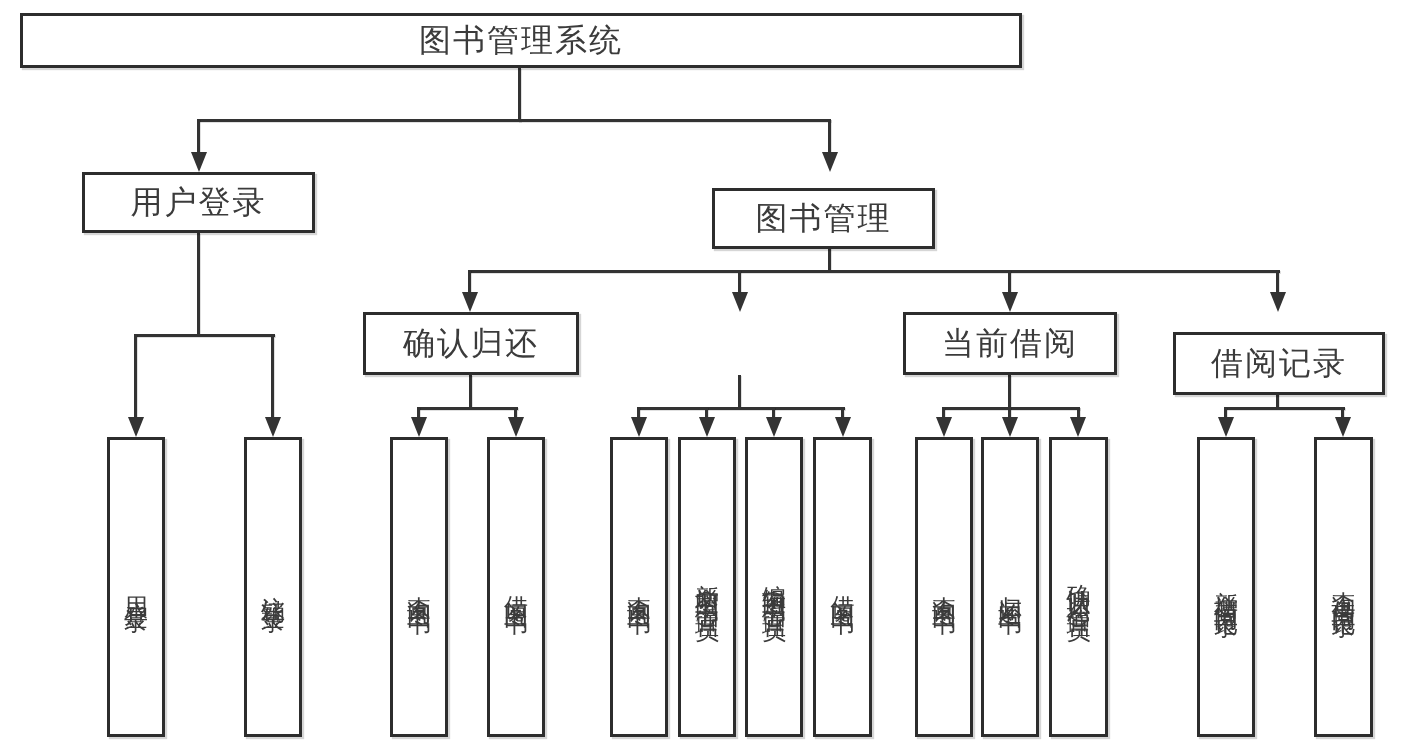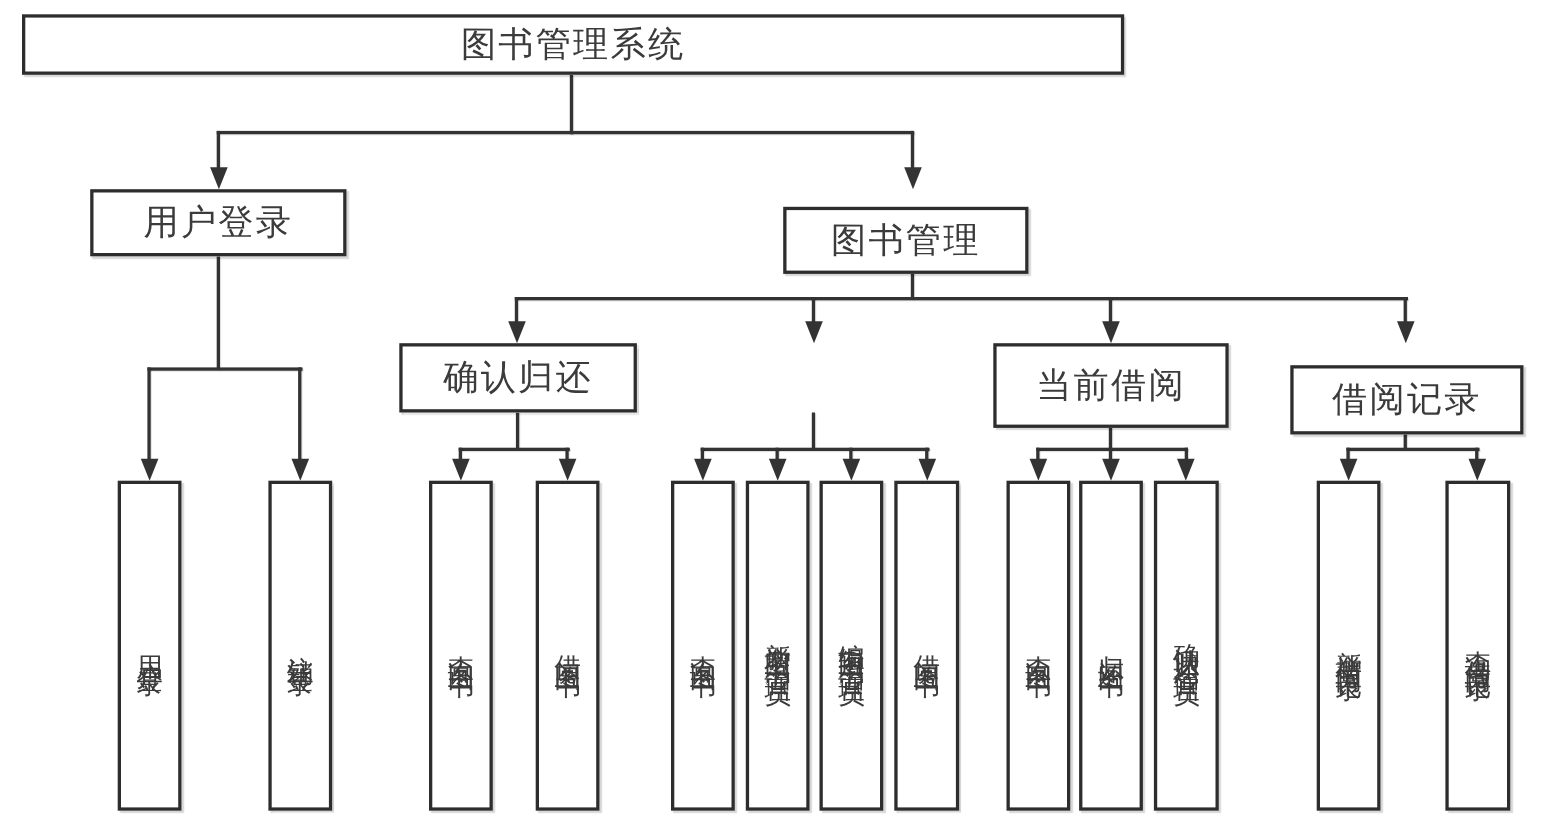--- a/index.html
+++ b/index.html
@@ -131,21 +131,21 @@
 
   <div class="box hbox" style="left:712px; top:188px; width:223px; height:61px;">
     <span>图书管理</span>
   </div>
 
   <div class="box hbox" style="left:363px; top:312px; width:216px; height:63px;">
     <span>确认归还</span>
   </div>
 
 
-  <div class="box hbox" style="left:903px; top:312px; width:214px; height:77px;">
+  <div class="box hbox" style="left:903px; top:312px; width:214px; height:63px;">
     <span>当前借阅</span>
   </div>
 
   <div class="box hbox" style="left:1173px; top:332px; width:212px; height:63px;">
     <span>借阅记录</span>
   </div>
 
   <div class="box vbox" style="left:107px; top:437px; width:58px; height:300px;">
     <span>用户登录</span>
   </div>

